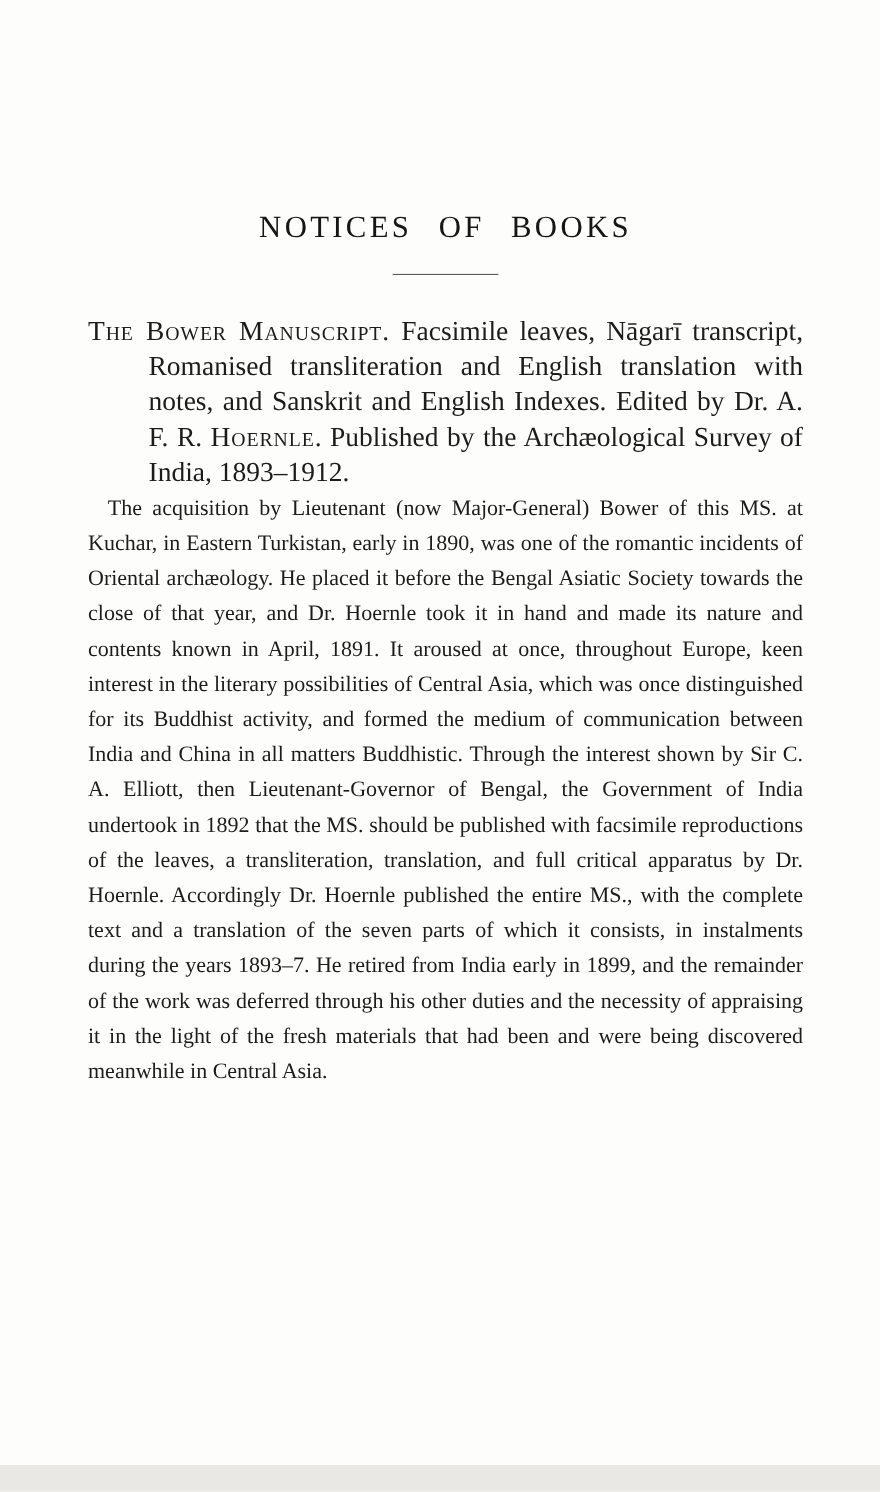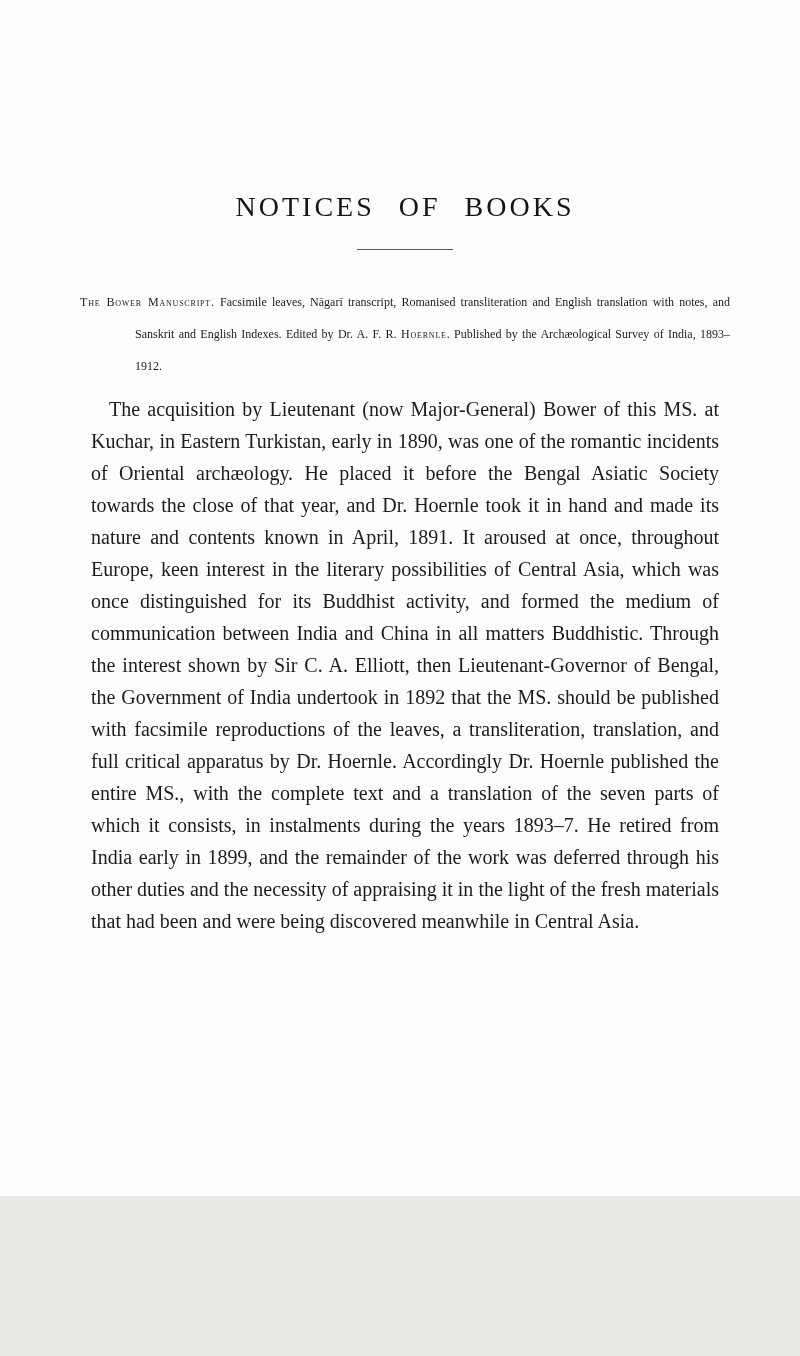--- a/index.html
+++ b/index.html
@@ -3,21 +3,21 @@
 <meta charset="utf-8">
 <style>
   html, body {
     margin: 0;
     padding: 0;
     background: #e9e8e4;
   }
   .page {
     position: relative;
     width: 800px;
-    height: 1196px;
+    height: 1332px;
     margin: 0 auto;
     background: #fdfdfb;
     box-sizing: border-box;
     padding: 192px 70px 0 80px;
     color: #1c1c1c;
     font-family: "Liberation Serif", "DejaVu Serif", serif;
     overflow: hidden;
   }
   .heading {
     margin: 0;
@@ -31,33 +31,33 @@
   }
   .rule {
     width: 96px;
     height: 0;
     border: none;
     border-top: 1.5px solid #5a5a5a;
     margin: 27px auto 0 auto;
   }
   .entry {
     margin: 36px 0 0 0;
-    font-size: 12px;
+    font-size: 25px;
     line-height: 32px;
     text-align: justify;
     padding-left: 55px;
     text-indent: -55px;
     font-family: Liberation Serif, serif;
   }
   .smallcaps {
     font-variant: small-caps;
     letter-spacing: 0.8px;
   }
   .body-para {
-    margin: 11px;
+    margin: 0;
     font-size: 20px;
     line-height: 32px;
     text-align: justify;
     text-indent: 18px;
   }
 </style>
 </head>
 <body>
 
 <div class="page">

